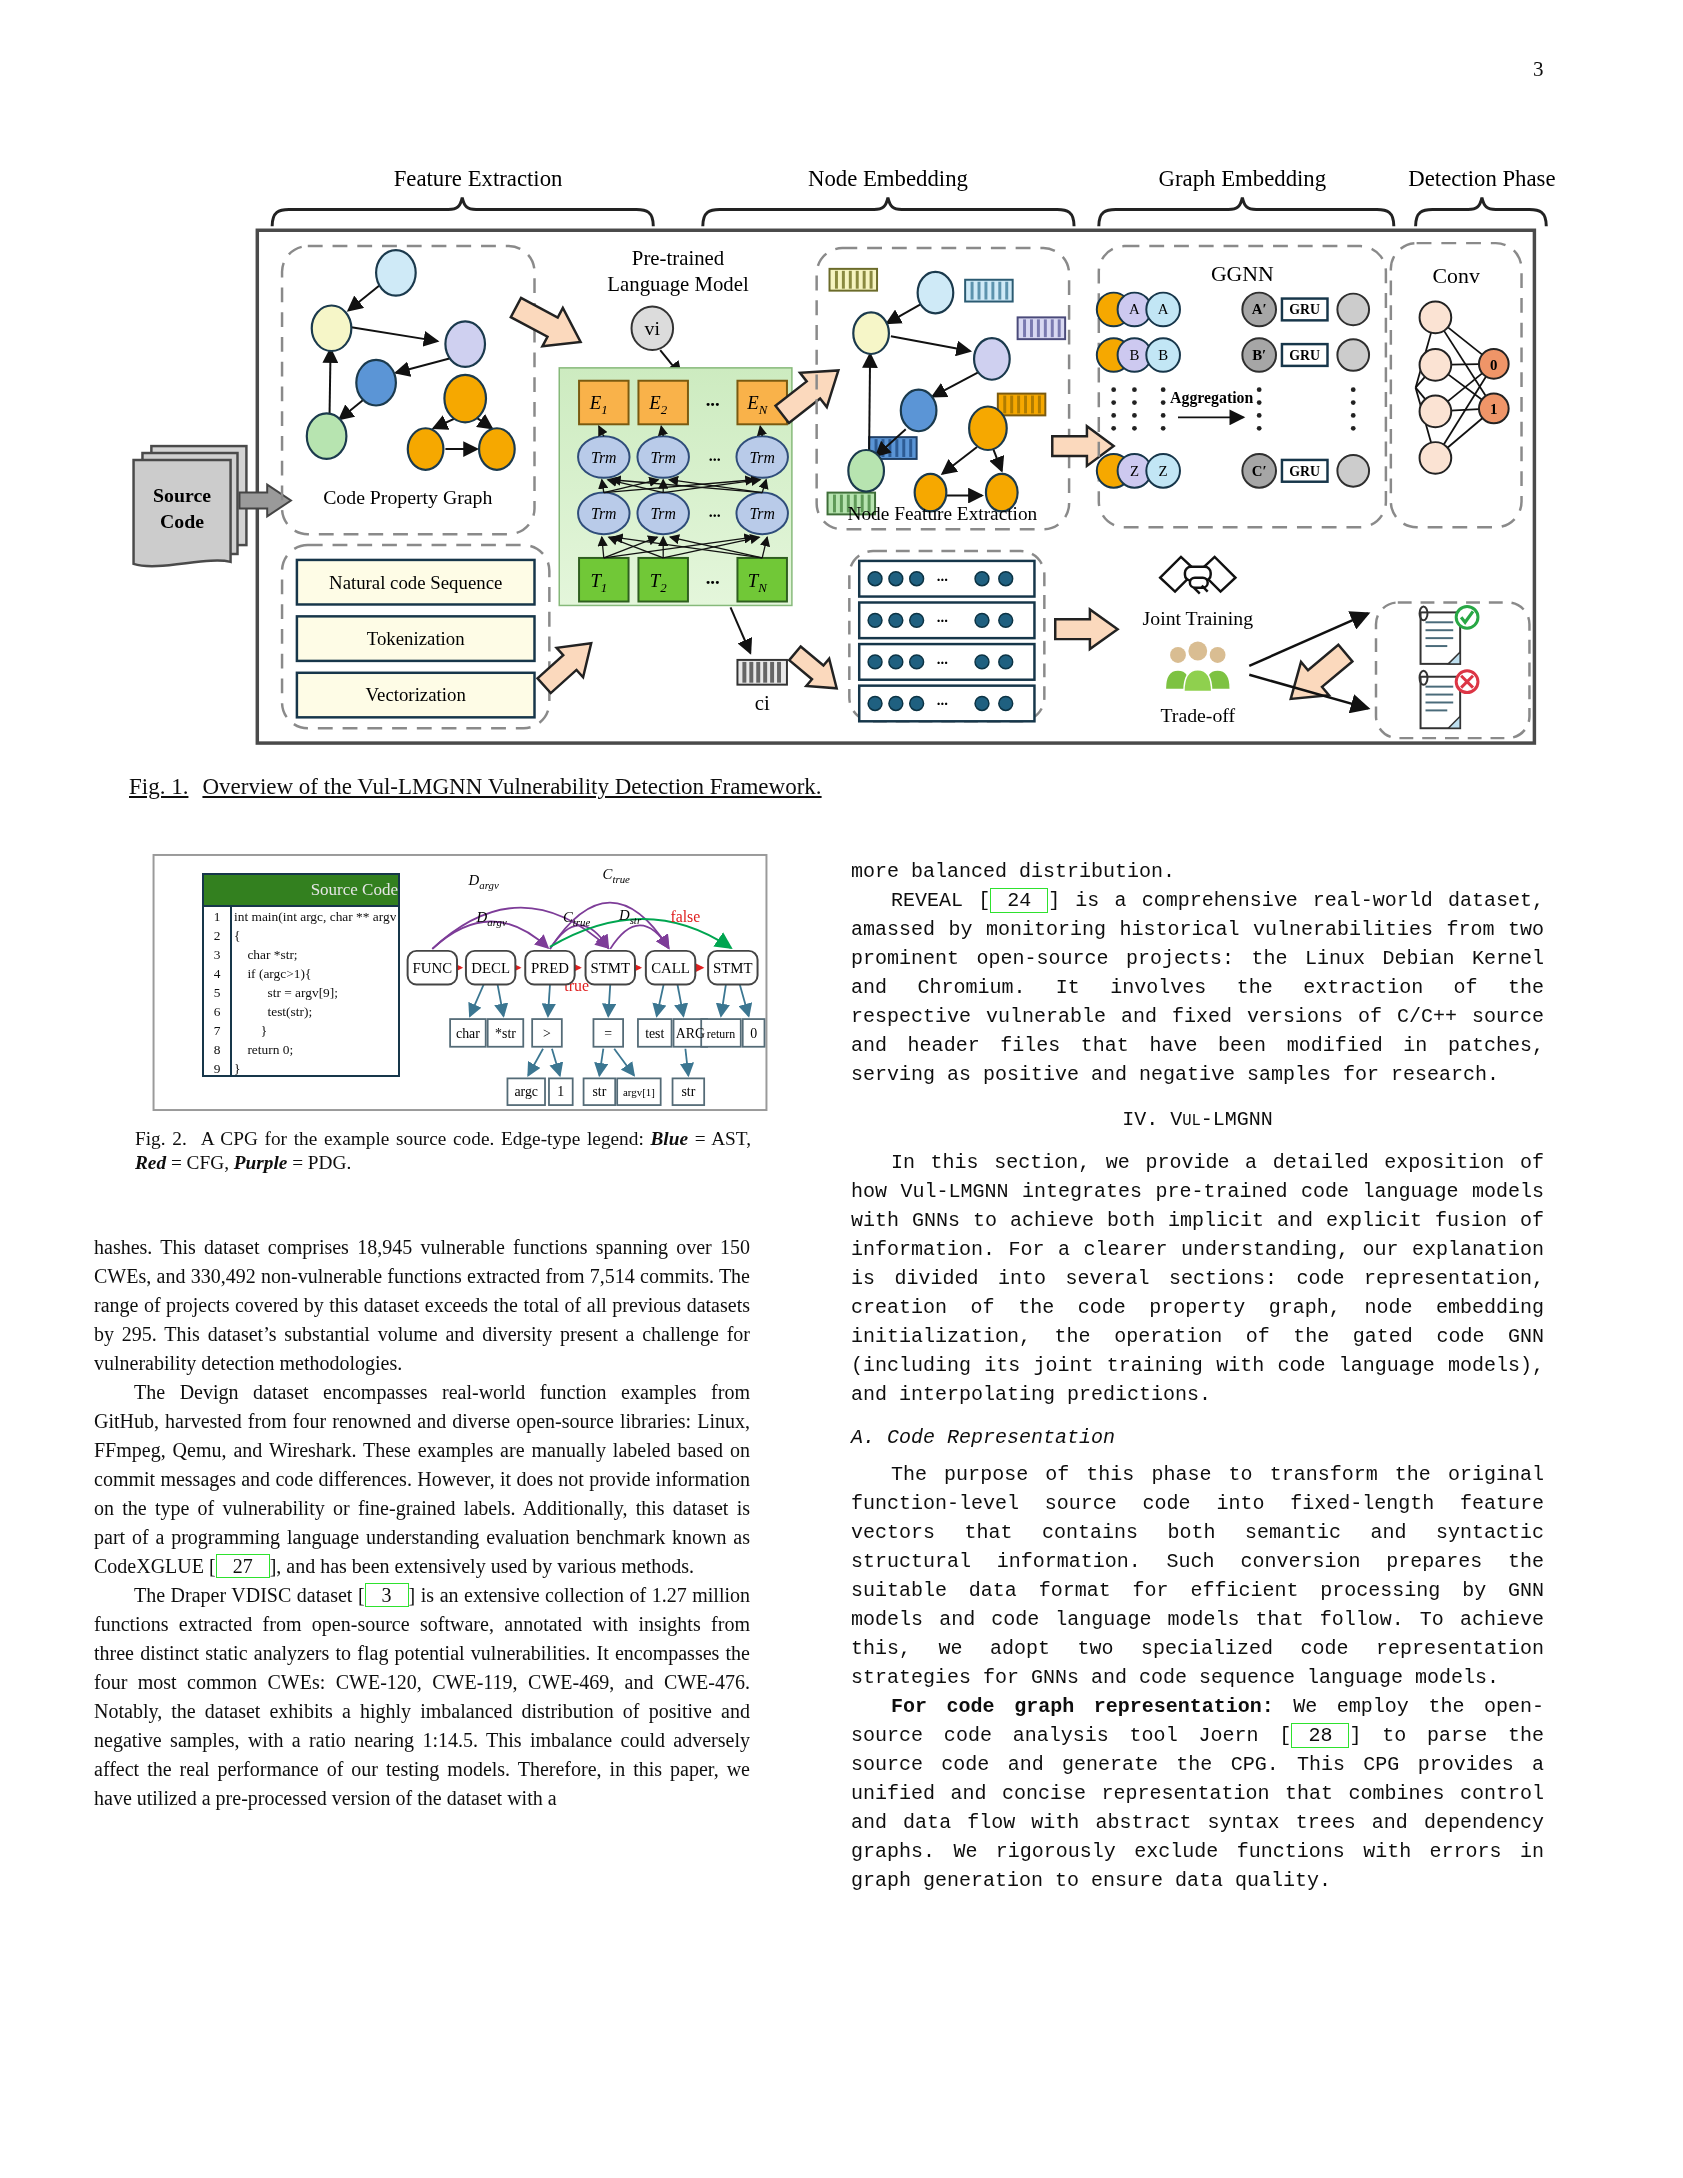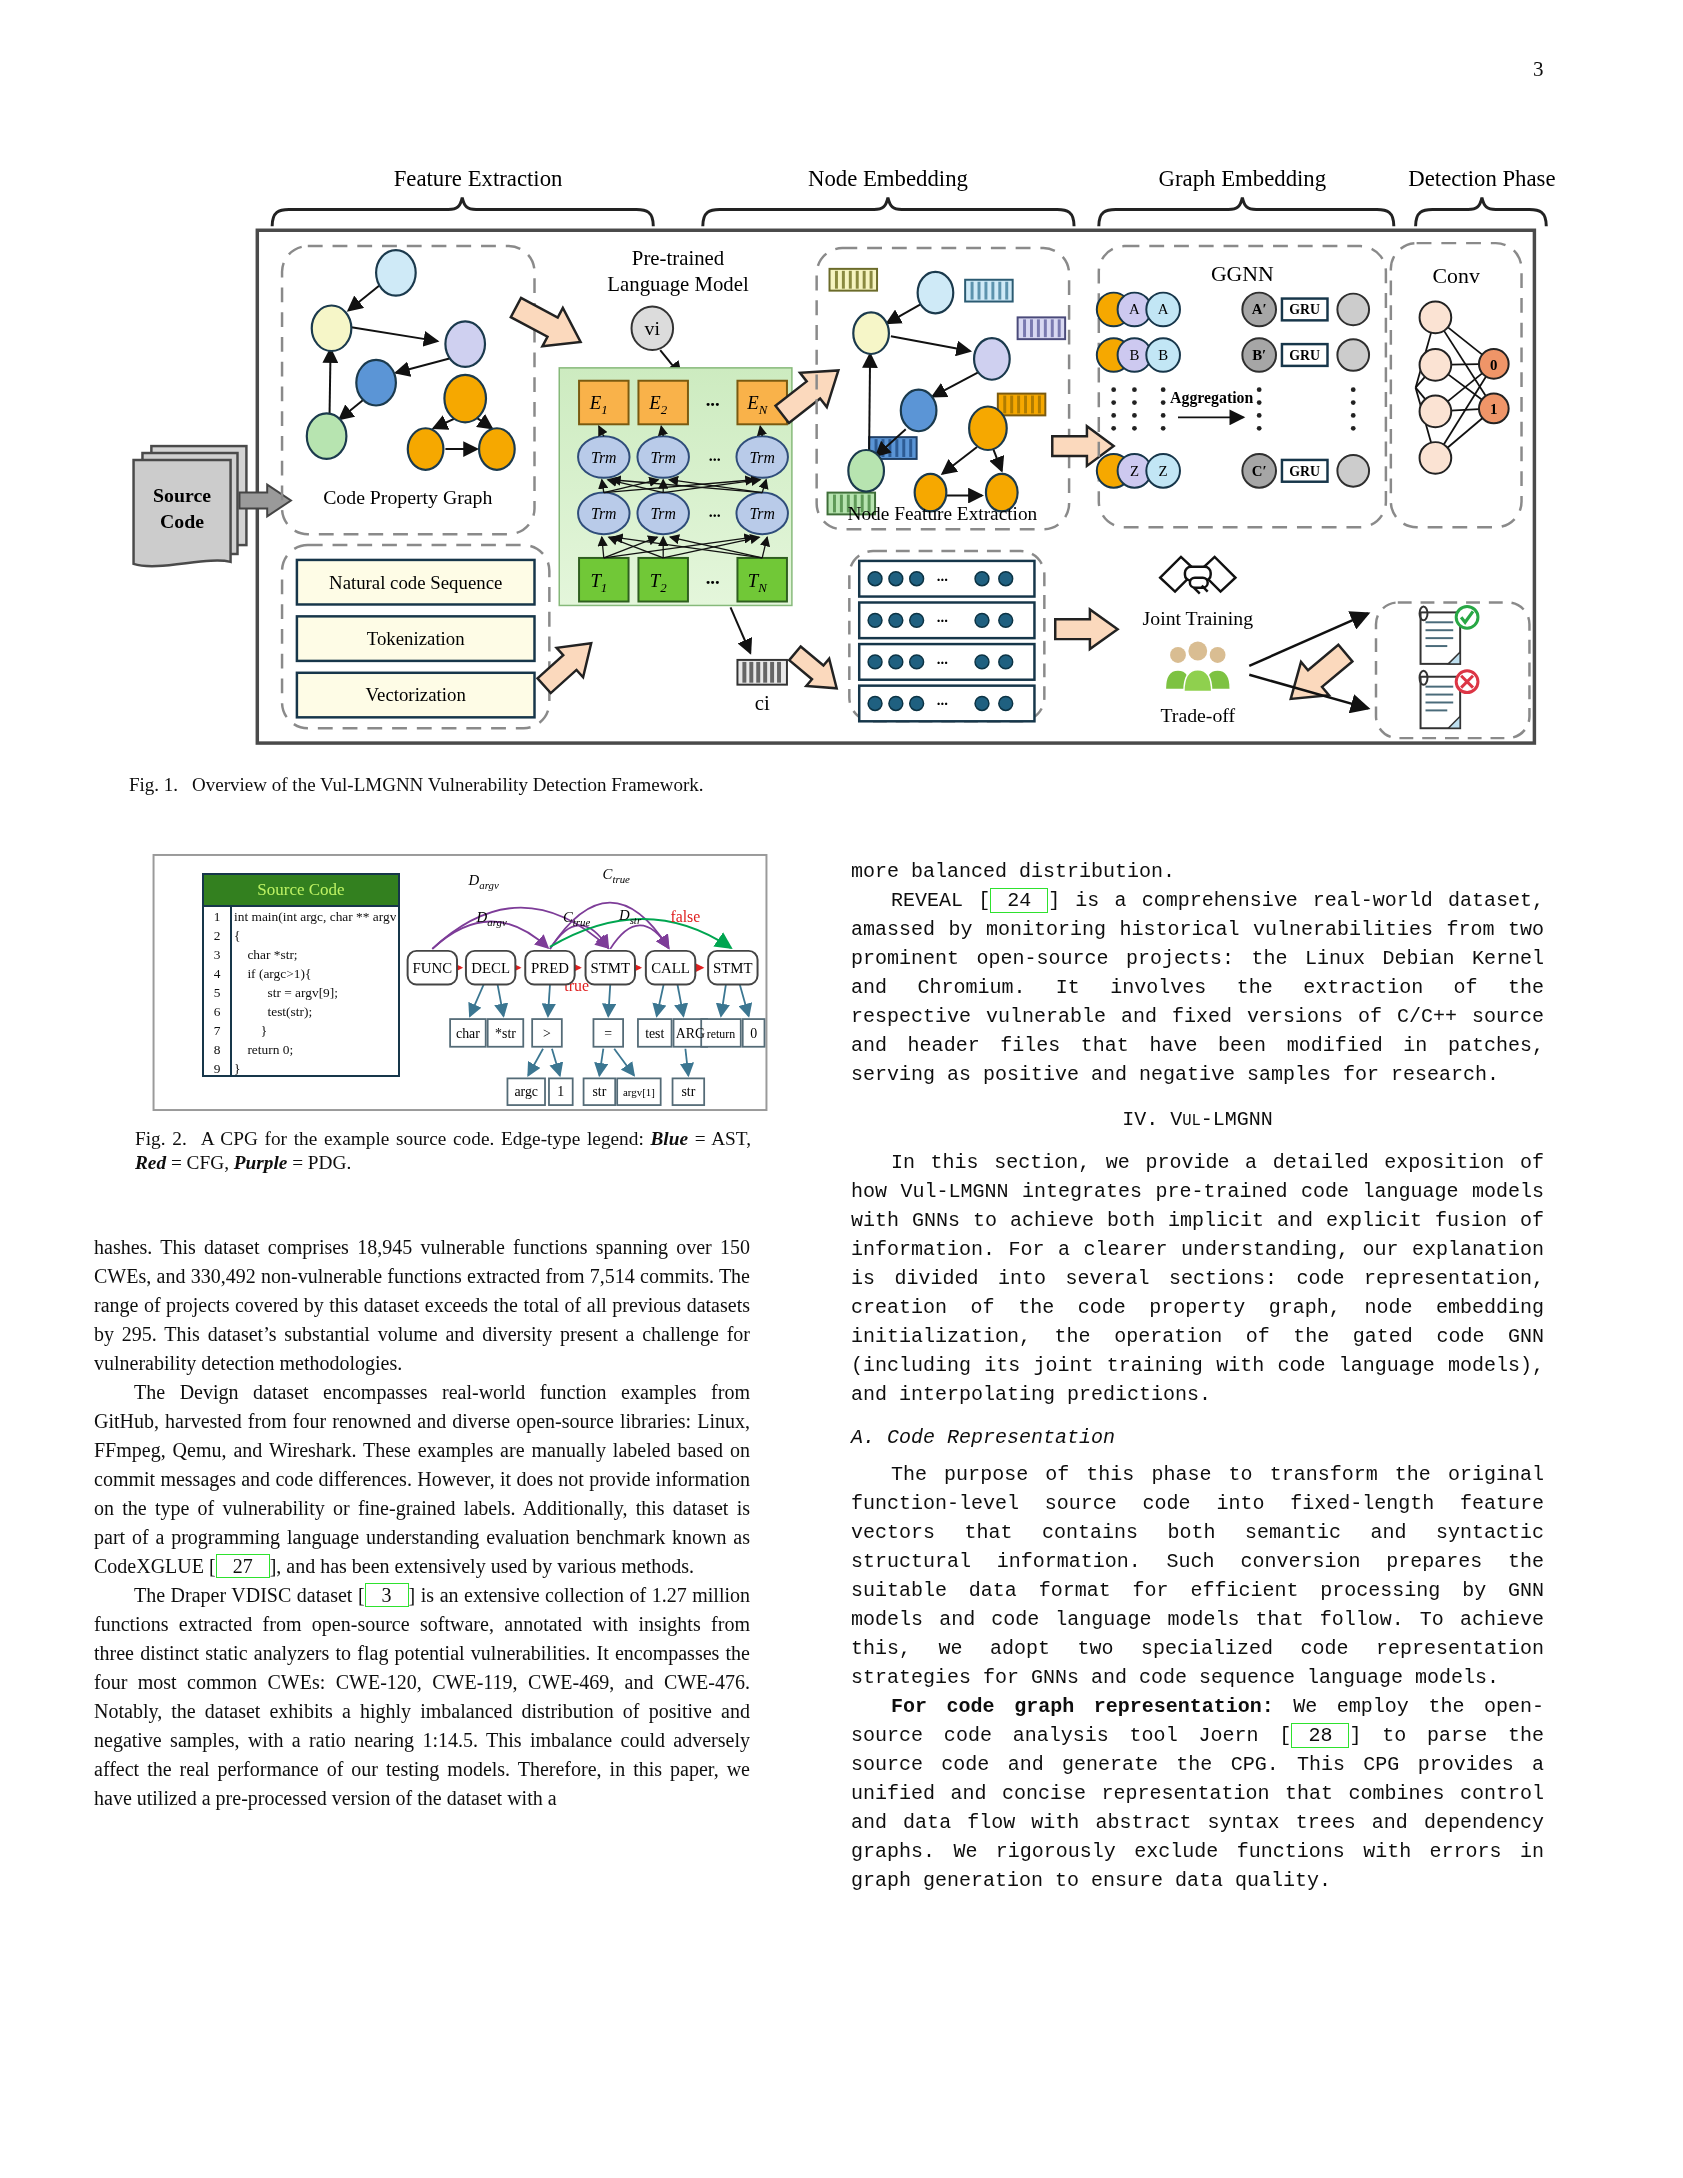--- a/index.html
+++ b/index.html
@@ -1,29 +1,29 @@
 <!DOCTYPE html>
 <html><head>
 <meta charset="utf-8">
 <style>
   html,body{margin:0;padding:0;background:#888;}
   #page{position:relative;width:1683px;height:2178px;background:#ffffff;margin:0 auto;
         font-family:"Liberation Serif", serif;color:#0e0e0e;overflow:hidden;}
   .pageno{position:absolute;left:1533px;top:57px;font-size:21px;}
   
   #fig1{position:absolute;left:89px;top:144px;width:1485px;height:619px;}
-  #fig1cap{position:absolute;left:129px;top:774px;width:1257px;font-size:19px;}
+  #fig1cap{position:absolute;left:129px;top:774px;width:1257px;font-size:23px;text-decoration:underline;}
   #fig2{position:absolute;left:151px;top:853px;width:618px;height:259px;}
   #fig2cap{position:absolute;left:135px;top:1127px;width:616px;font-size:19.3px;line-height:24px;text-align:justify;}
   #fig2cap .seg-b{font-weight:normal;margin-top:8px;}
   #fig2cap .seg-bi{font-weight:bold;font-style:italic;}
   .cap-prefix{margin-right:14px;}
   
   #srcpanel{position:absolute;left:51px;top:20px;width:198px;height:204px;border:2.5px solid #16364a;background:#fff;box-sizing:border-box;}
-  #srchead{height:30px;background:#33801f;color:#bef264;text-align:center;font-size:17px;line-height:30px;border-bottom:2.5px solid #16364a;}
+  #srchead{height:30px;background:#33801f;color:#e5e5e5;text-align:right;font-size:17px;line-height:30px;border-bottom:2.5px solid #16364a;}
   .srcbody{position:relative;height:169px;font-size:13.4px;}
   .lncol{position:absolute;left:0;top:0;width:26px;height:100%;border-right:2px solid #16364a;text-align:center;}
   .ln{height:19px;line-height:19px;}
   .codecol{position:absolute;left:30px;top:0;right:2px;}
   .cl{height:19px;line-height:19px;white-space:pre;overflow:hidden;}
   
   .col{position:absolute;font-size:20px;line-height:29px;text-align:justify;}
   #colL{left:94px;top:1233px;width:656px;}
   #colR{left:851px;top:857px;width:693px;font-family:Liberation Mono, monospace;}
   .para{margin:0;}

